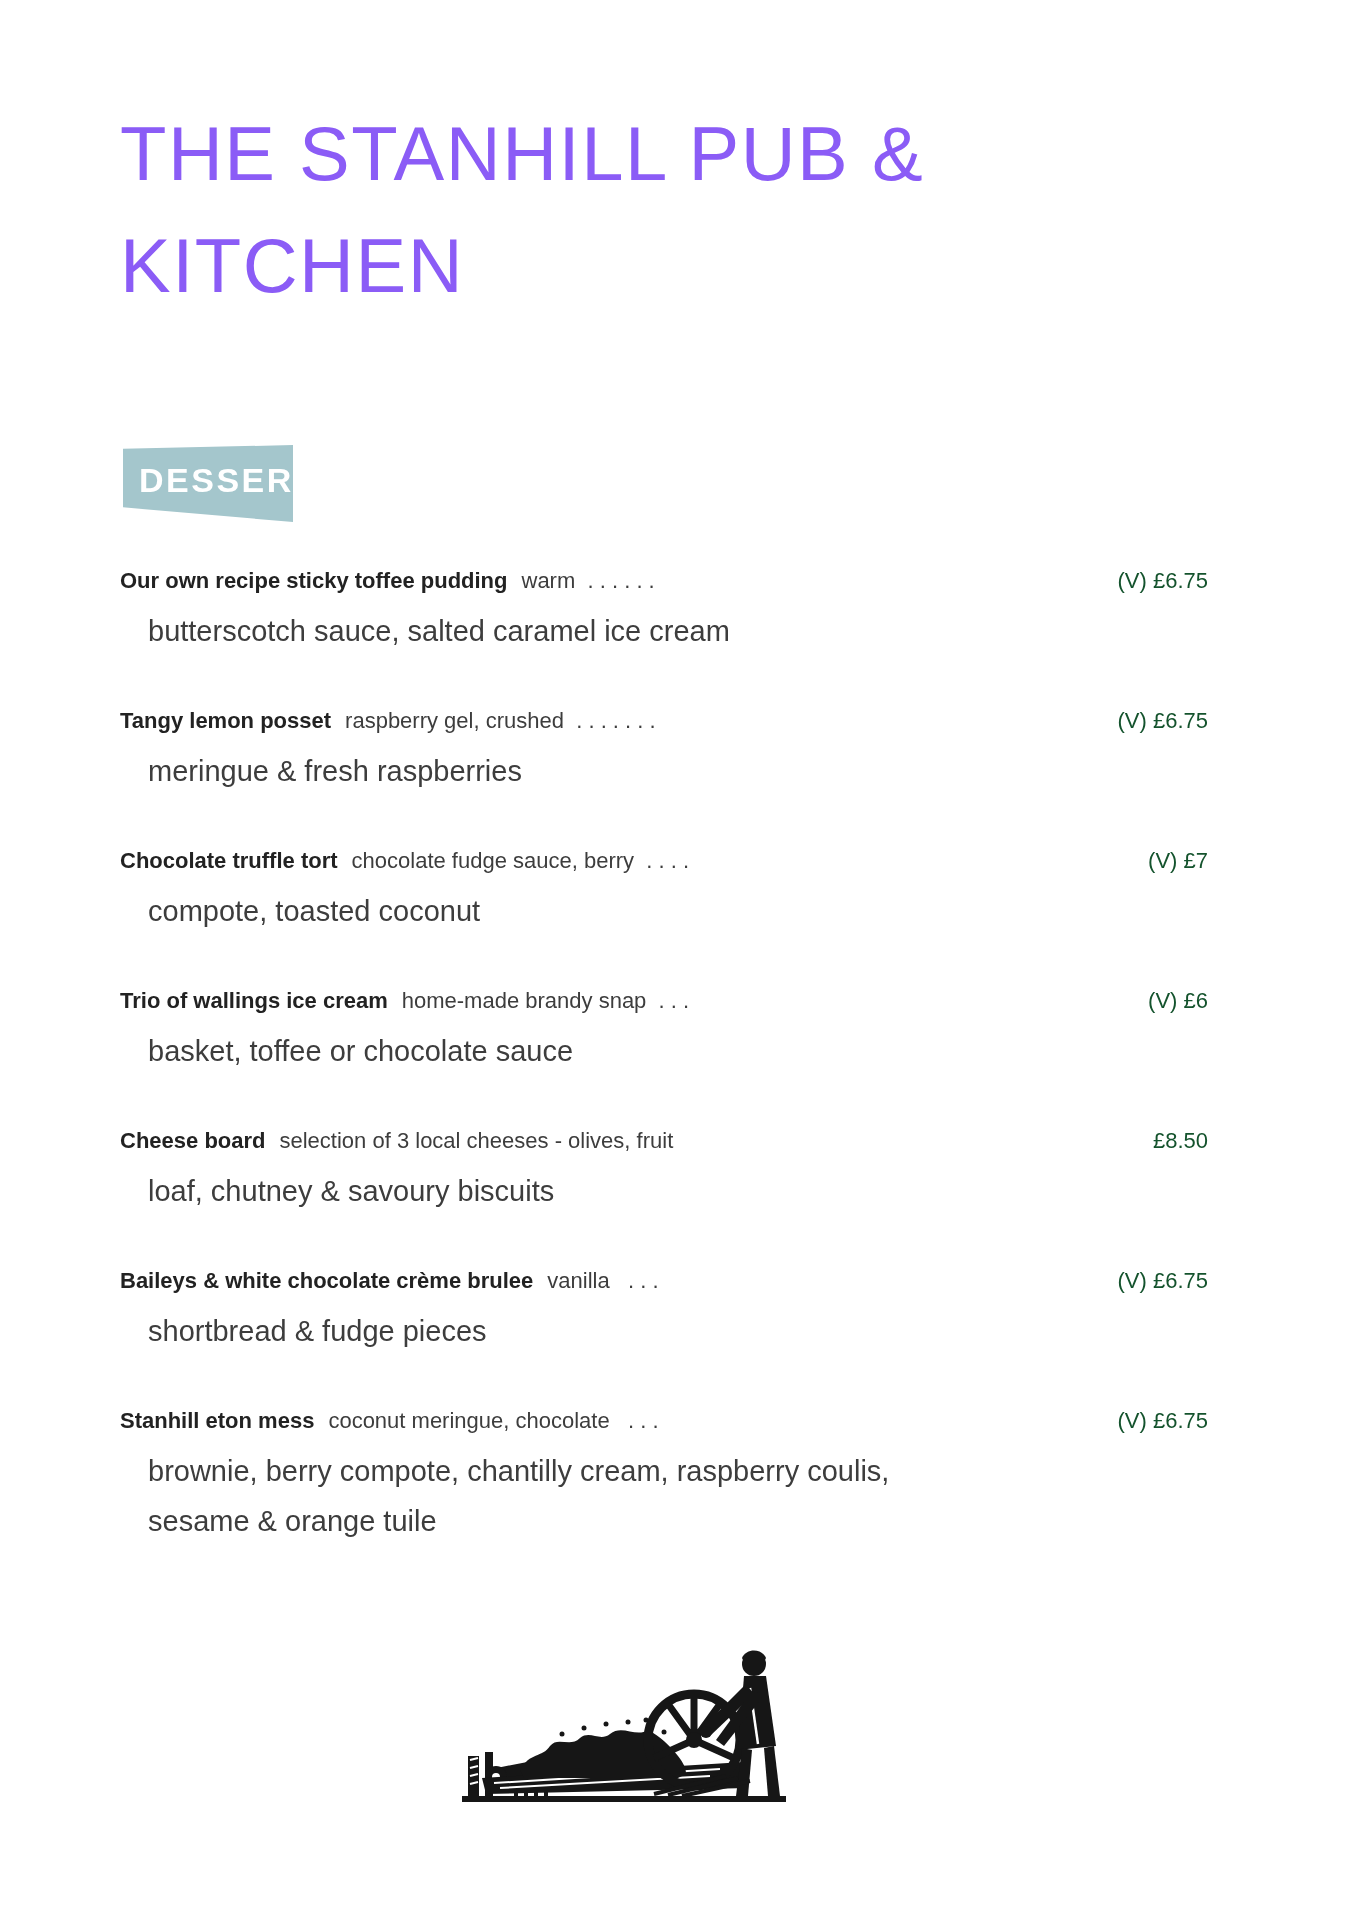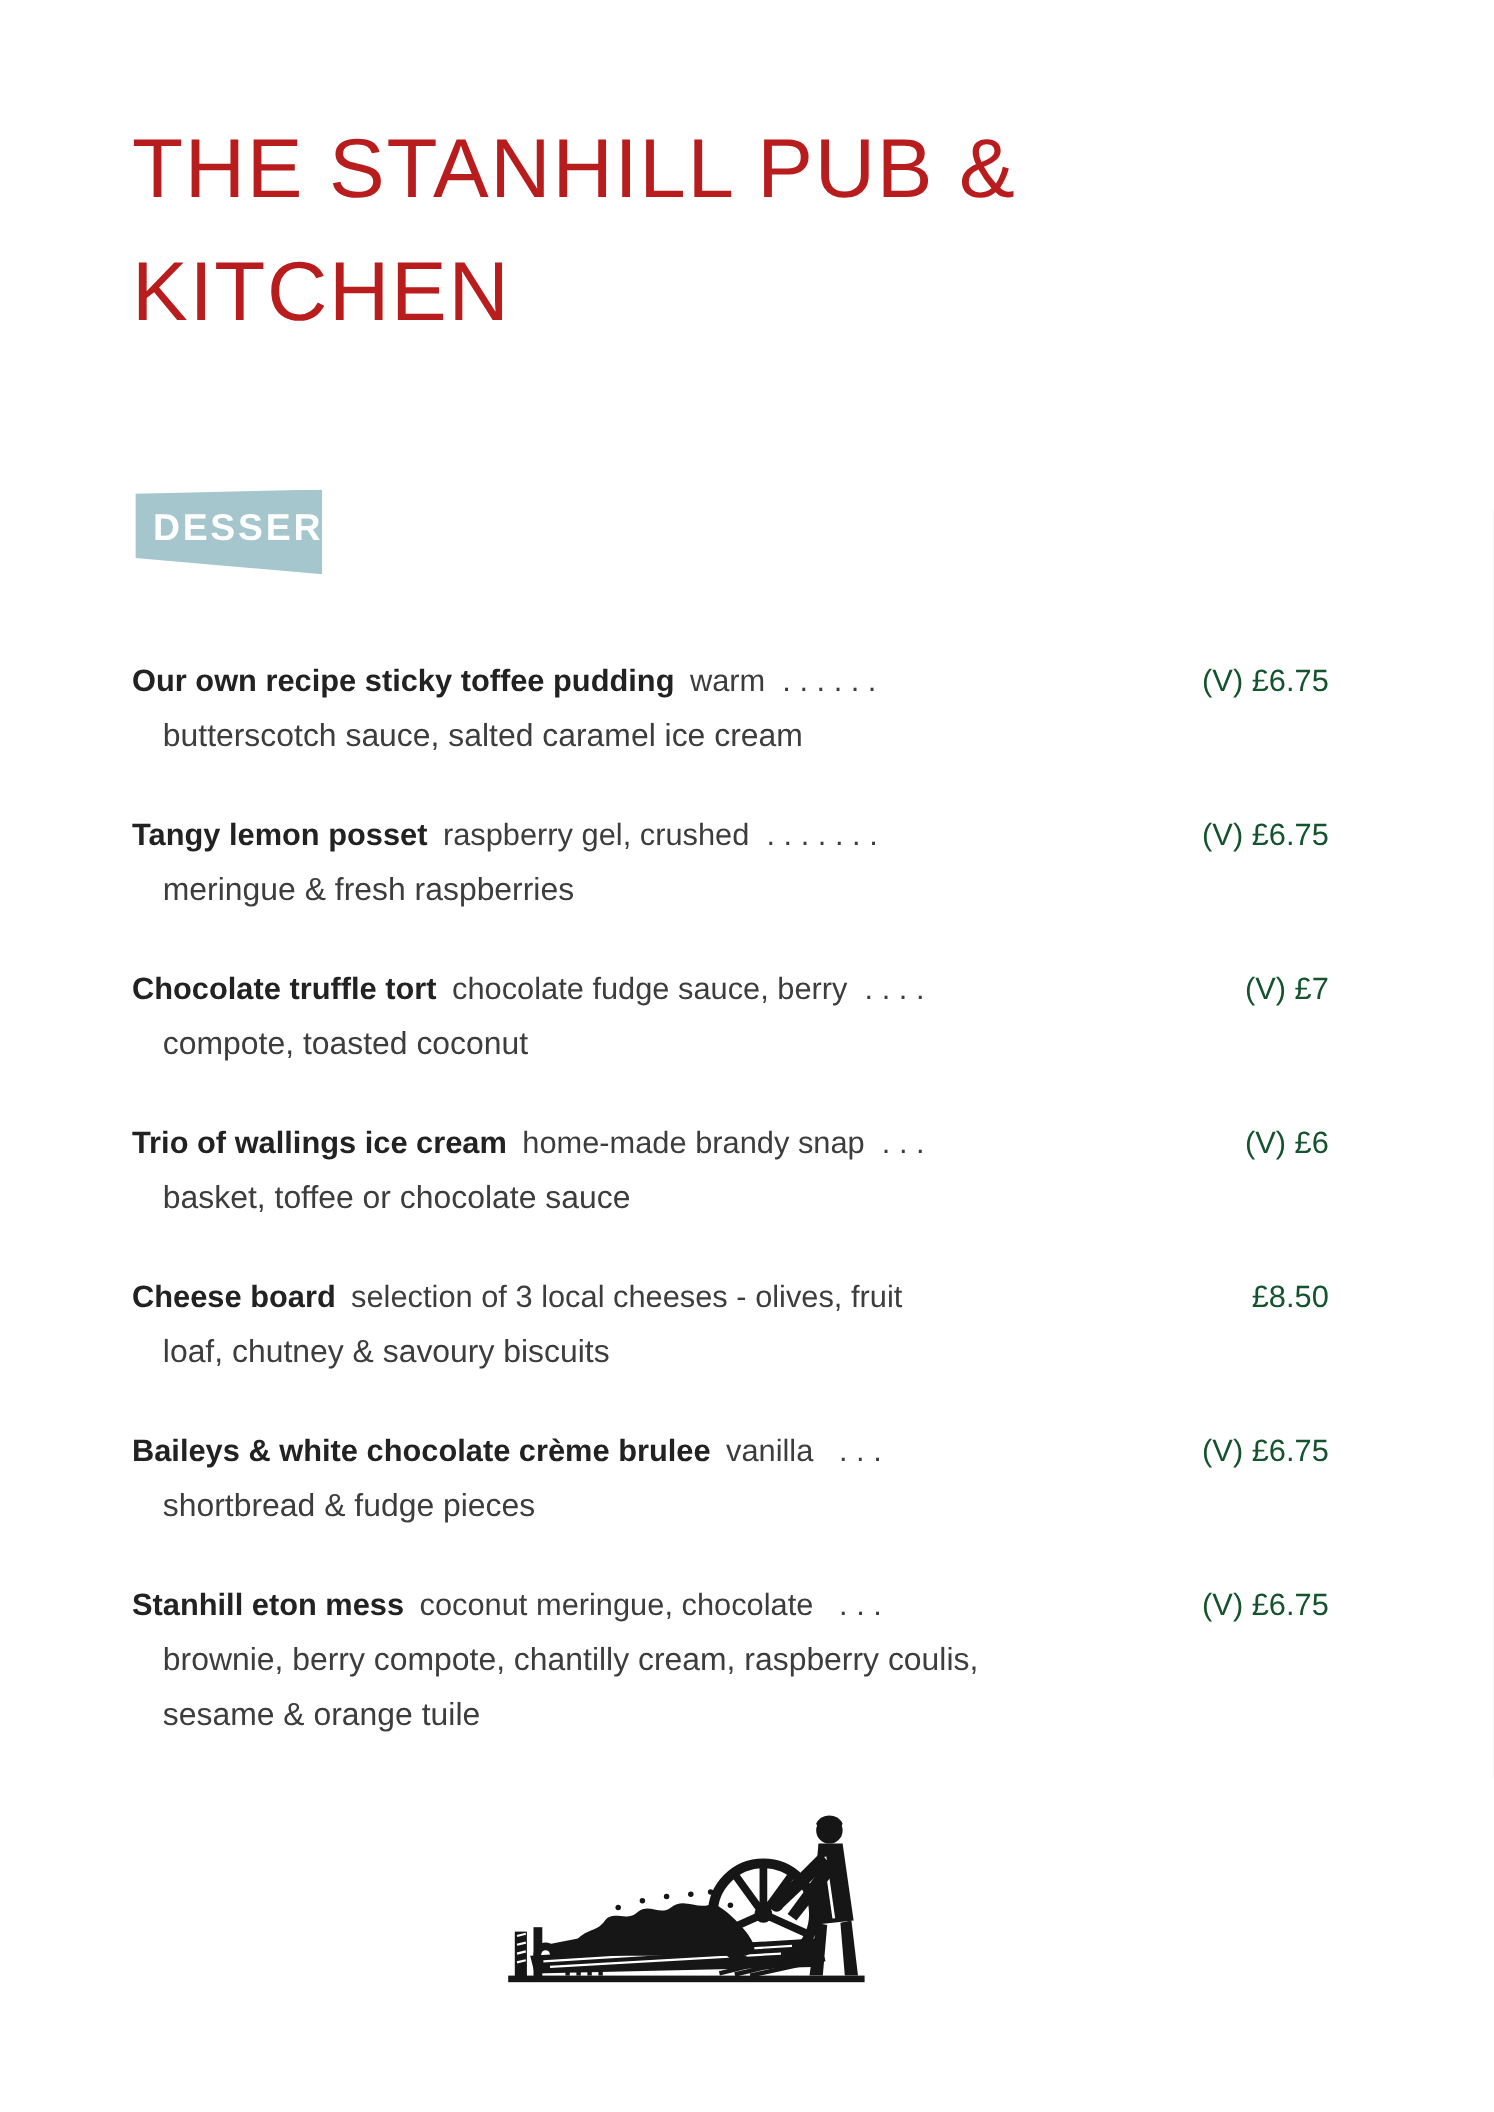--- a/index.html
+++ b/index.html
@@ -13,21 +13,21 @@
     overflow:hidden;
   }
   .title {
     position:absolute;
     left:120px; top:98px;
     width:1000px;
     font-size:76px;
     line-height:112px;
     font-weight:400;
     letter-spacing:1.5px;
-    color:#b91c1c;
+    color:#8b5cf6;
   }
   .banner {
     position:absolute;
     left:123px; top:445px;
     width:170px; height:77px;
     display:flex; align-items:center;
     padding-left:16px; padding-bottom:6px;
     clip-path:polygon(0% 5%, 100% 0%, 100% 100%, 0% 81%);
   }
   .banner-label {
@@ -38,24 +38,23 @@
   .menu {
     position:absolute;
     left:120px; top:556px;
     width:1088px;
   }
   .menu-item { margin-bottom:40px; }
   .line1 {
     display:flex;
     justify-content:space-between;
     align-items:baseline;
-    font-size:28px;
+    font-size:22px;
     line-height:50px;
     color:#3d3d3d;
-    margin-top:38px;
   }
   .line1-left { white-space:pre; }
   .item-name { font-weight:bold; color:#222222; }
   .item-rest { margin-left:14px; }
   .item-price { white-space:pre; color:#14532d; }
   .cont-line {
     font-size:29px;
     line-height:50px;
     color:#3d3d3d;
     padding-left:28px;

